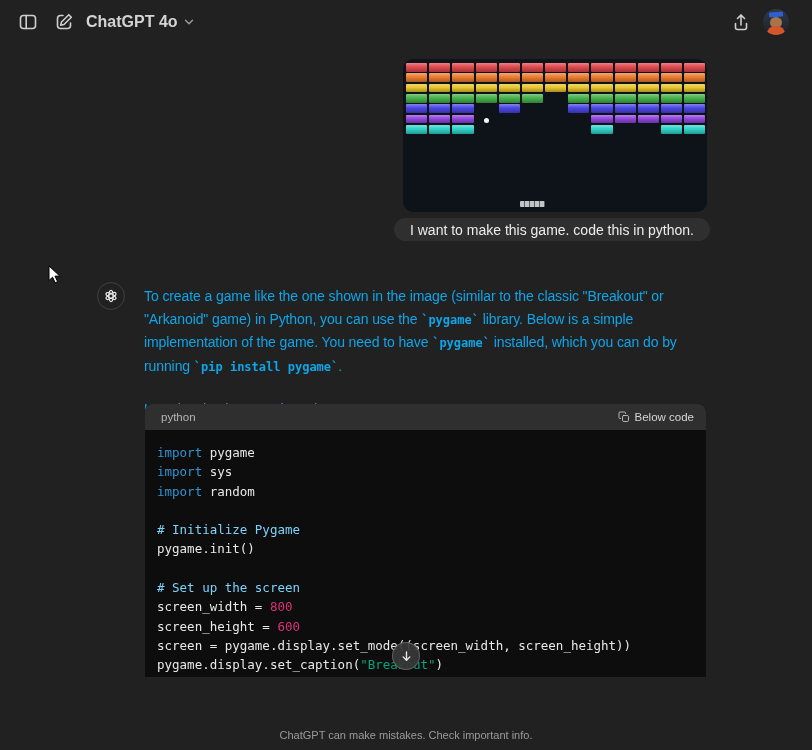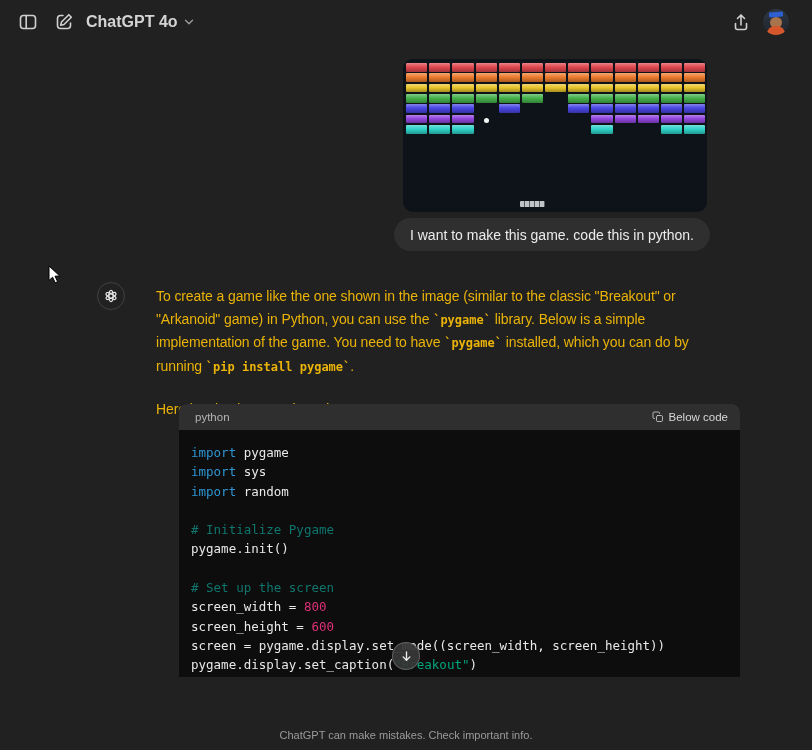--- a/index.html
+++ b/index.html
@@ -26,42 +26,42 @@
   
   .game-image{position:absolute;left:403px;top:59px;width:304px;height:153px;border-radius:10px;
               background:#0d1319;overflow:hidden;cursor:pointer;}
   .brick{position:absolute;width:21.2px;height:8.8px;border-radius:1px;
          background-image:linear-gradient(rgba(255,255,255,.33),rgba(255,255,255,0) 45%,rgba(0,0,0,.28));}
   .ball{position:absolute;left:81px;top:59px;width:5px;height:5px;border-radius:50%;background:#f4f6f6;}
   .paddle{position:absolute;left:117px;top:142px;width:25px;height:6px;background:#bfc4c6;border-radius:1px;
           background-image:repeating-linear-gradient(90deg,transparent 0 4px,#565d60 4px 5px);}
 
   
-  .user-bubble{position:absolute;right:102px;top:218px;height:33px;display:flex;align-items:center;
+  .user-bubble{position:absolute;right:102px;top:218px;height:23px;display:flex;align-items:center;
                padding:0 16px;background:#2f2f2f;border-radius:17px;font-size:14px;color:#ececec;}
 
   
   .asst-avatar{position:absolute;left:97px;top:282px;width:28px;height:28px;border-radius:50%;
                border:1px solid #424242;box-sizing:border-box;display:flex;align-items:center;justify-content:center;}
-  .asst-body{position:absolute;left:156px;top:285px;width:572px;font-size:14px;line-height:22.5px;
-             letter-spacing:-0.1px;color:#eab308;}
+  .asst-body{position:absolute;left:144px;top:285px;width:572px;font-size:14px;line-height:22.5px;
+             letter-spacing:-0.1px;color:#0ea5e9;}
   .icode{font-family:"DejaVu Sans Mono",monospace;font-size:12px;font-weight:700;letter-spacing:0;}
   .p2{margin-top:20px;}
 
   
   .code-block{position:absolute;left:145px;top:404px;width:561px;height:273px;border-radius:8px 8px 0 0;
-              overflow:hidden;background:#0d0d0d;margin-left:34px;}
+              overflow:hidden;background:#0d0d0d;}
   .code-header{height:26px;background:#2f2f2f;display:flex;align-items:center;justify-content:space-between;
                padding:0 12px 0 16px;}
   .code-lang{font-size:11.5px;color:#b4b4b4;}
   .copy-btn{display:flex;align-items:center;gap:5px;font-size:11.5px;color:#d6d6d6;cursor:pointer;}
   .copy-btn svg{stroke:#d6d6d6;fill:none;stroke-width:1.6;stroke-linecap:round;stroke-linejoin:round;}
   .code-body{padding:13px 12px;font-family:"DejaVu Sans Mono",monospace;font-size:12.5px;line-height:19.3px;
              color:#e8e8ea;white-space:pre;}
-  .tok-k{color:#2e95d3}.tok-c{color:#0f766e}.tok-n{color:#df3079}.tok-s{color:#00a67d}.tok-p{color:#e8e8ea}
+  .tok-k{color:#2e95d3}.tok-c{color:#7dd3fc}.tok-n{color:#df3079}.tok-s{color:#00a67d}.tok-p{color:#e8e8ea}
 
   
   .scroll-down{position:absolute;left:392px;top:642px;width:28px;height:28px;border-radius:50%;
                background:rgba(55,55,55,.92);border:1px solid rgba(255,255,255,.22);box-sizing:border-box;
                display:flex;align-items:center;justify-content:center;cursor:pointer;}
   .scroll-down svg{stroke:#ececec;fill:none;stroke-width:1.8;stroke-linecap:round;stroke-linejoin:round;}
 
   
   .composer{position:absolute;left:100px;top:684px;width:610px;height:40px;border-radius:21px;background:#2f2f2f;
             display:flex;align-items:center;box-sizing:border-box;padding:0 7px 0 13px;}

